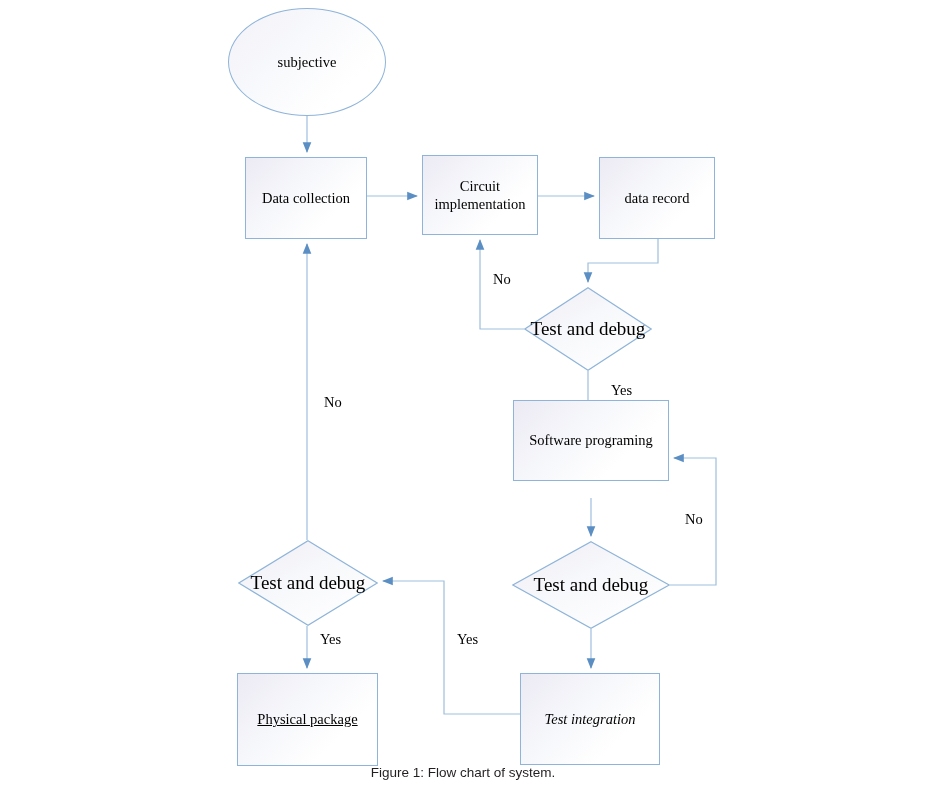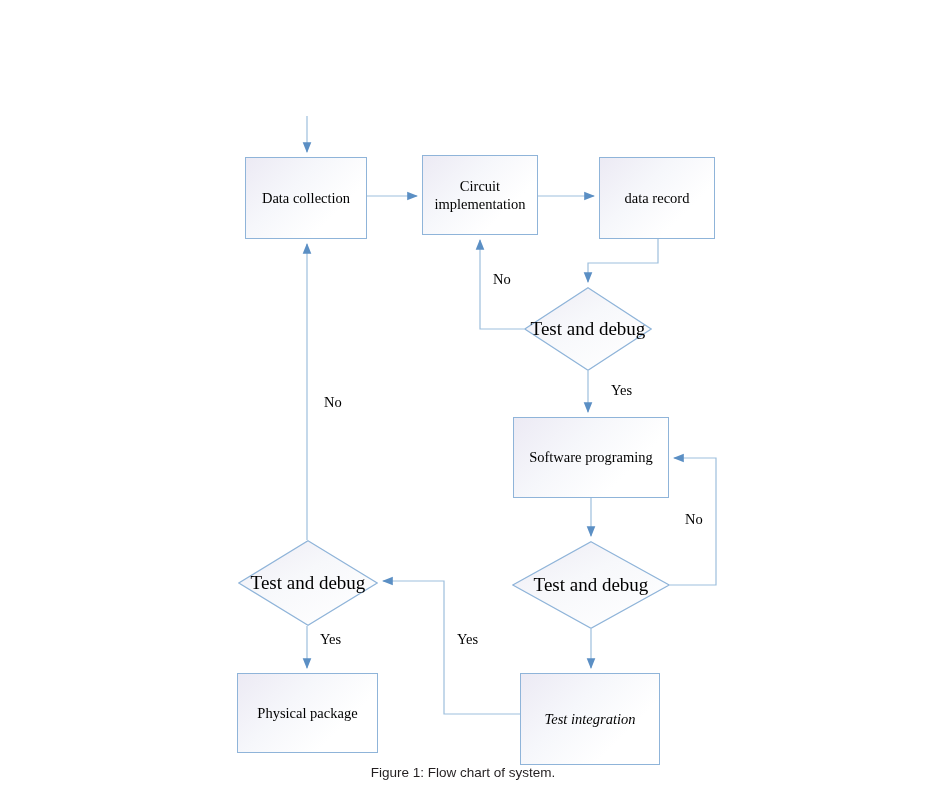--- a/index.html
+++ b/index.html
@@ -122,59 +122,62 @@
       <path d="M591,629 L591,668" marker-end="url(#arrowhead)"></path>
 
       <path d="M520,714 L444,714 L444,581 L383,581" marker-end="url(#arrowhead)"></path>
 
       <path d="M307,540 L307,244" marker-end="url(#arrowhead)"></path>
 
       <path d="M307,626 L307,668" marker-end="url(#arrowhead)"></path>
     </g>
   </svg>
 
+  <div class="node terminator" style="left:228px; top:8px; width:158px; height:108px;">
+    <span>subjective</span>
+  </div>
 
   <div class="node process" style="left:245px; top:157px; width:122px; height:82px;">
     <span>Data collection</span>
   </div>
 
   <div class="node process" style="left:599px; top:157px; width:116px; height:82px;">
     <span>data record</span>
   </div>
 
   <div class="node process" style="left:422px; top:155px; width:116px; height:80px;">
     <span>Circuit implementation</span>
   </div>
 
   <div class="node decision" style="left:524px; top:287px; width:128px; height:84px;">
     <svg class="decision-shape" viewBox="0 0 128 84" preserveAspectRatio="none">
       <polygon points="64,0.8 127.2,42 64,83.2 0.8,42" fill="url(#diamondFill)" stroke="#8fb4d9" stroke-width="1.2"></polygon>
     </svg>
     <span class="decision-label">Test and debug</span>
   </div>
 
-  <div class="node process" style="left:513px; top:417px; width:156px; height:81px;">
+  <div class="node process" style="left:513px; top:400px; width:156px; height:81px;">
     <span>Software programing</span>
   </div>
 
   <div class="node decision" style="left:512px; top:541px; width:158px; height:88px;">
     <svg class="decision-shape" viewBox="0 0 158 88" preserveAspectRatio="none">
       <polygon points="79,0.8 157.2,44 79,87.2 0.8,44" fill="url(#diamondFill)" stroke="#8fb4d9" stroke-width="1.2"></polygon>
     </svg>
     <span class="decision-label">Test and debug</span>
   </div>
 
   <div class="node decision" style="left:238px; top:540px; width:140px; height:86px;">
     <svg class="decision-shape" viewBox="0 0 140 86" preserveAspectRatio="none">
       <polygon points="70,0.8 139.2,43 70,85.2 0.8,43" fill="url(#diamondFill)" stroke="#8fb4d9" stroke-width="1.2"></polygon>
     </svg>
     <span class="decision-label">Test and debug</span>
   </div>
 
-  <div class="node process" style="left:237px; top:673px; width:141px; height:80px;">
+  <div class="node process" style="left:237px; top:673px; width:141px; height:93px;text-decoration:underline;">
     <span>Physical package</span>
   </div>
 
   <div class="node process" style="left:520px; top:673px; width:140px; height:92px;font-style:italic;">
     <span>Test integration</span>
   </div>
 
   <div class="edge-label" style="left:493px; top:271px;">No</div>
 
   <div class="edge-label" style="left:611px; top:382px;">Yes</div>

